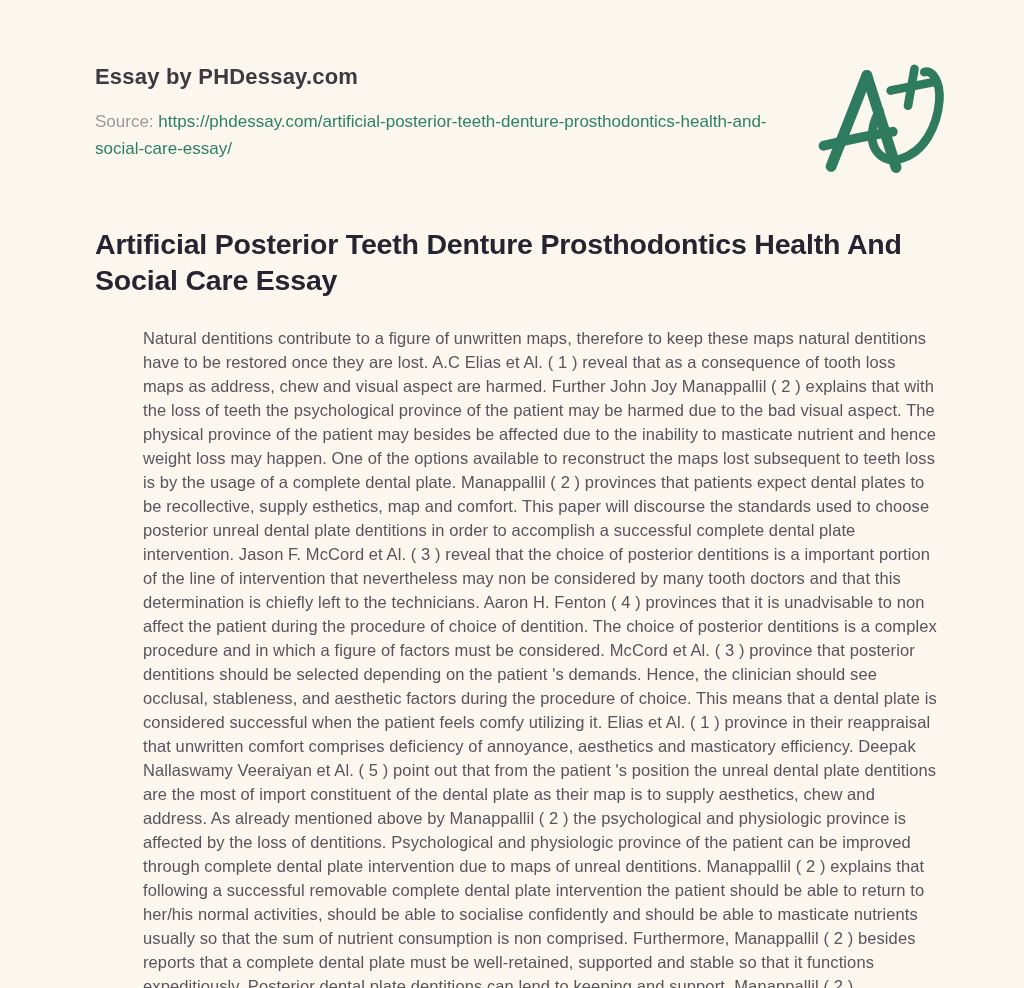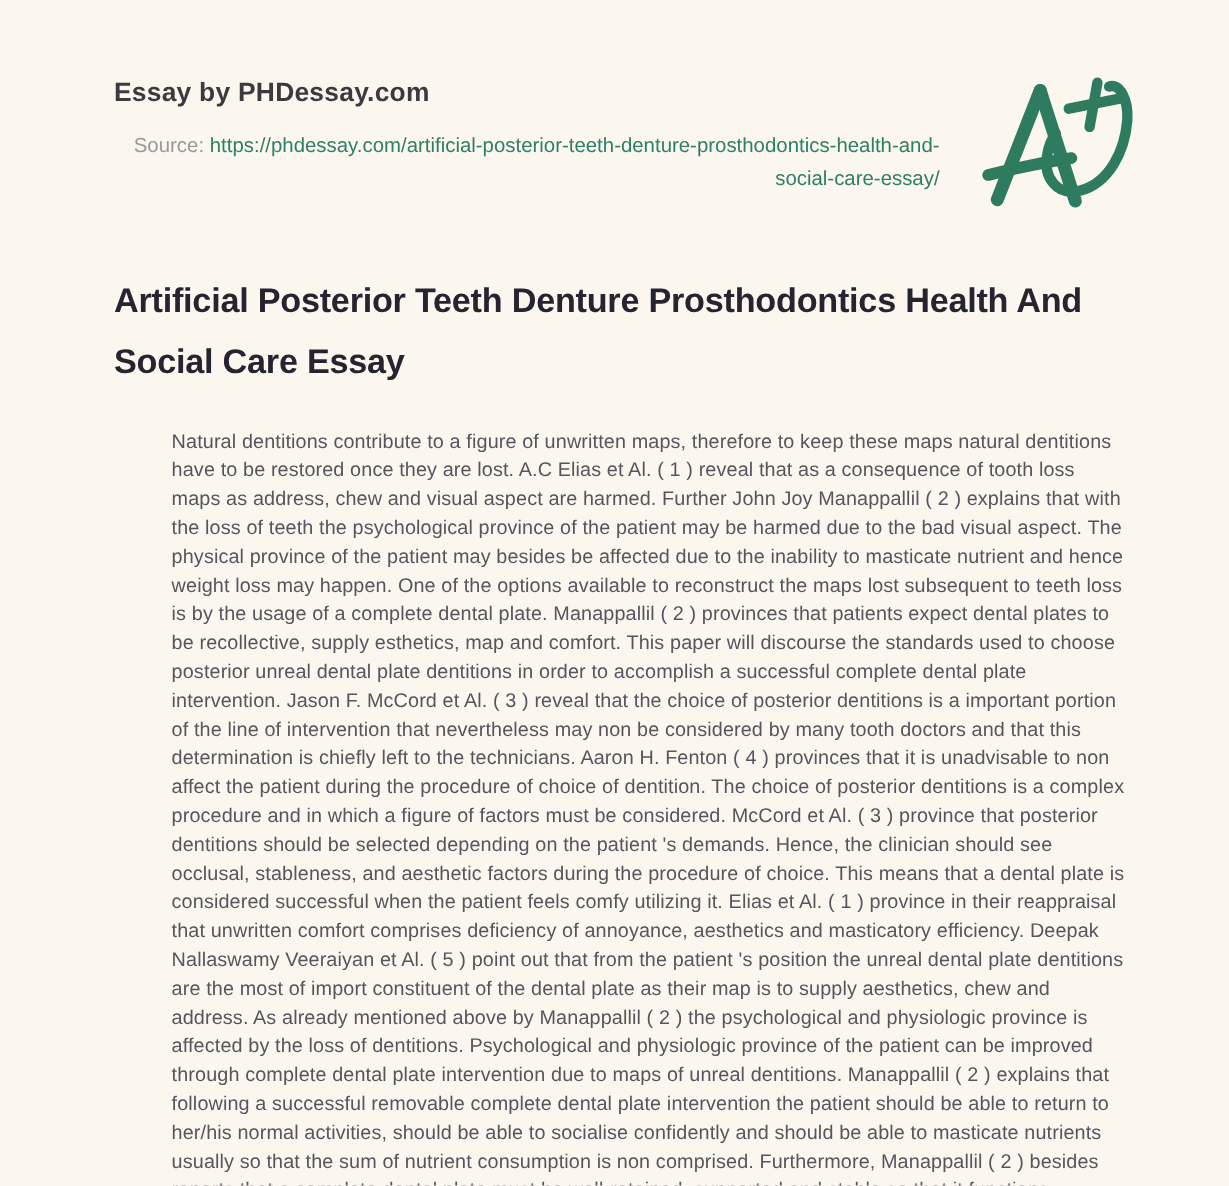--- a/index.html
+++ b/index.html
@@ -21,42 +21,41 @@
     font-weight: 700;
     color: #3A3A40;
     letter-spacing: 0.2px;
   }
   .source-line {
     margin-top: 18px;
     max-width: 688px;
     font-size: 17px;
     line-height: 27px;
     overflow-wrap: break-word;
-    text-align: right;
   }
   .source-label {
     color: #9B989B;
   }
   .source-link {
     color: #2D7F66;
     text-decoration: none;
     cursor: pointer;
   }
   .logo {
     position: absolute;
     top: 56px;
     right: -10px;
     width: 130px;
     height: 132px;
   }
   .essay-title {
     margin-top: 64px;
     font-size: 28.5px;
     font-weight: 700;
-    line-height: 51px;
+    line-height: 36px;
     color: #262430;
     letter-spacing: -0.2px;
   }
   .essay-body {
     margin-top: 28px;
     font-size: 16.5px;
     line-height: 24px;
     color: #56555E;
     letter-spacing: 0.1px;
     margin-left: 48px;

